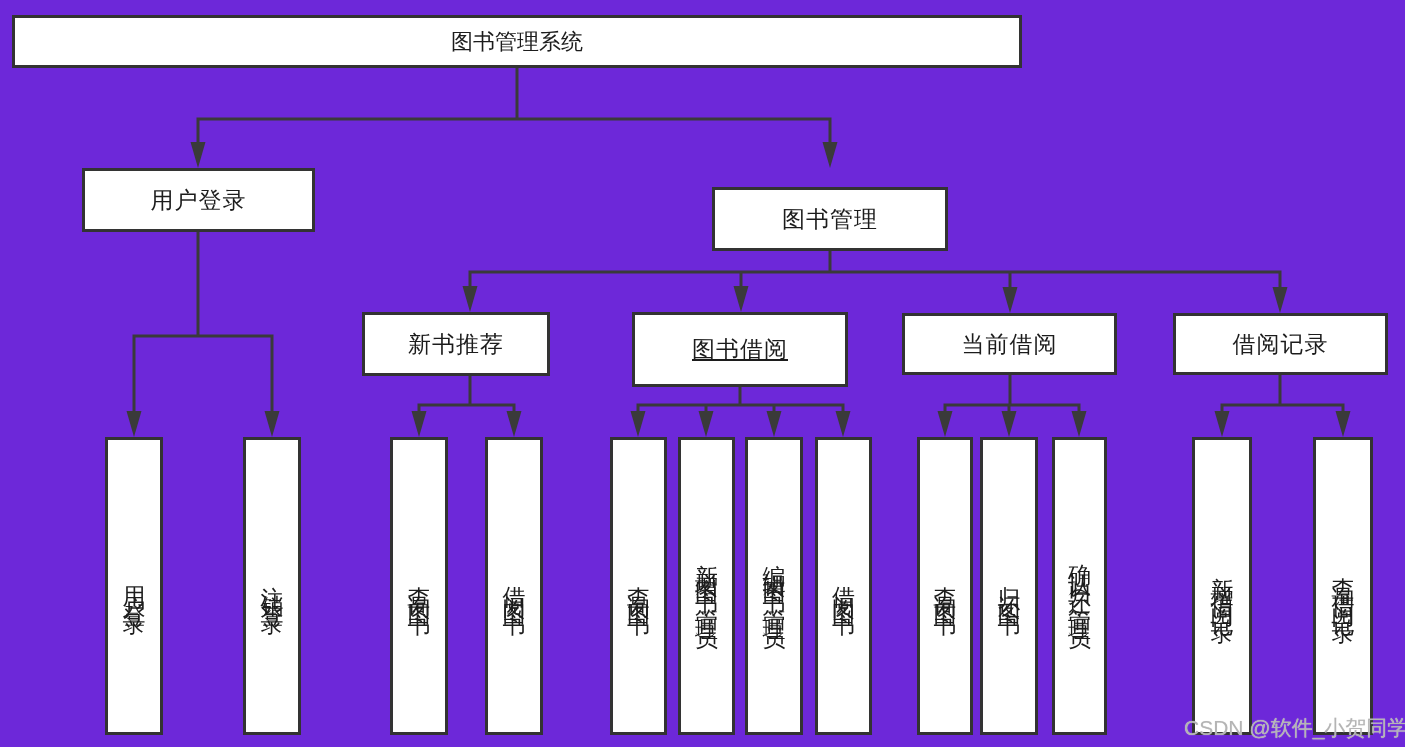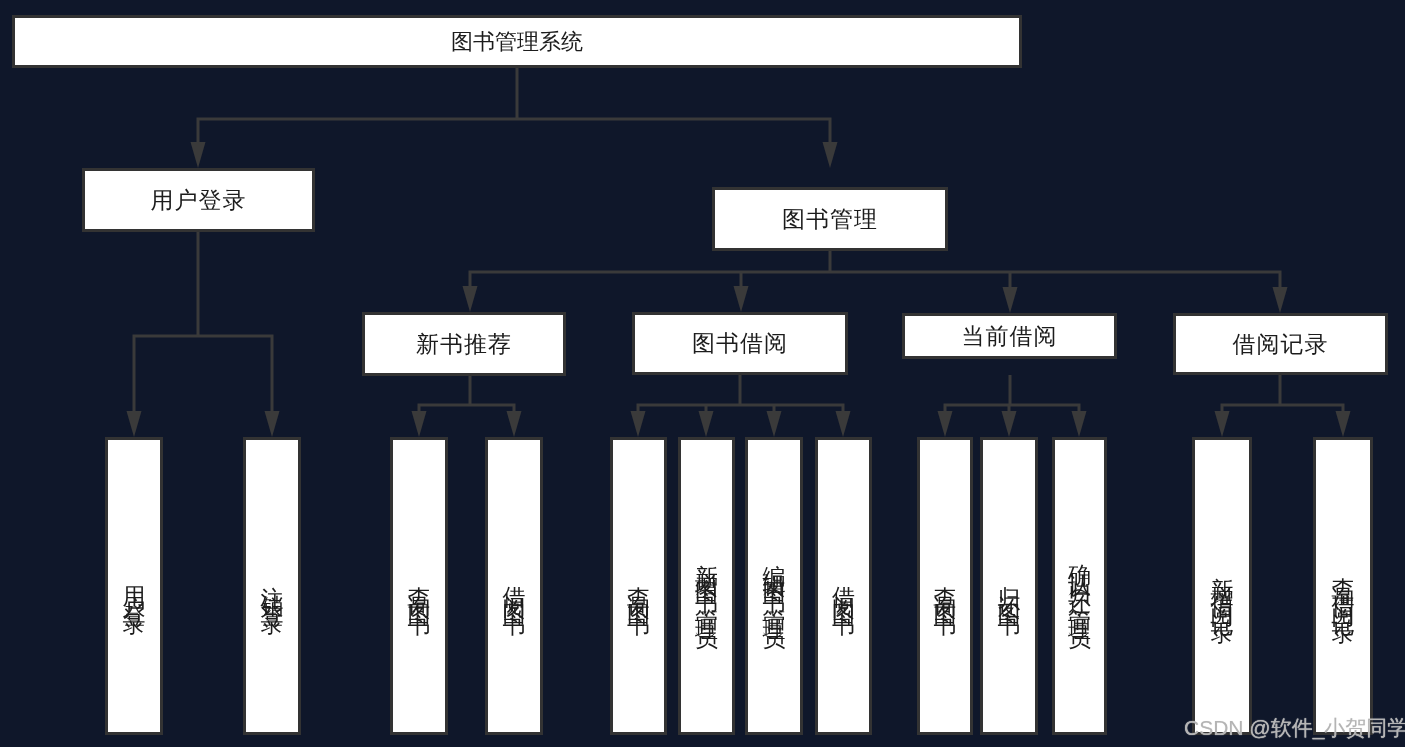--- a/index.html
+++ b/index.html
@@ -1,21 +1,21 @@
 <!DOCTYPE html>
 <html><head>
 <meta charset="utf-8">
 <style>
   html,body { margin:0; padding:0; background:#ffffff; }
   body { font-family: "Liberation Sans", sans-serif; }
   #canvas {
     position: relative;
     width: 1405px;
     height: 747px;
-    background: #0f172a;
+    background: #6d28d9;
     overflow: hidden;
   }
   #wires { position:absolute; left:0; top:0; z-index:1; }
   .node {
     position: absolute;
     box-sizing: border-box;
     background: #ffffff;
     border: 3px solid #333333;
     display: flex;
     align-items: center;
@@ -106,27 +106,27 @@
     <span>图书管理系统</span>
   </div>
 
   <div class="node h-node" style="left:82px; top:168px; width:233px; height:64px;">
     <span>用户登录</span>
   </div>
   <div class="node h-node" style="left:712px; top:168px; width:236px; height:64px;margin-top:19px;">
     <span>图书管理</span>
   </div>
 
-  <div class="node h-node" style="left:362px; top:312px; width:204px; height:64px;">
+  <div class="node h-node" style="left:362px; top:312px; width:188px; height:64px;">
     <span>新书推荐</span>
   </div>
-  <div class="node h-node" style="left:632px; top:312px; width:216px; height:63px;">
+  <div class="node h-node" style="left:632px; top:312px; width:216px; height:75px;text-decoration:underline;">
     <span>图书借阅</span>
   </div>
-  <div class="node h-node" style="left:902px; top:313px; width:215px; height:46px;">
+  <div class="node h-node" style="left:902px; top:313px; width:215px; height:62px;">
     <span>当前借阅</span>
   </div>
   <div class="node h-node" style="left:1173px; top:313px; width:215px; height:62px;">
     <span>借阅记录</span>
   </div>
 
   <div class="node leaf" style="left:105px; width:58px;">
     <span>用户登录</span>
   </div>
   <div class="node leaf" style="left:243px; width:58px;">

